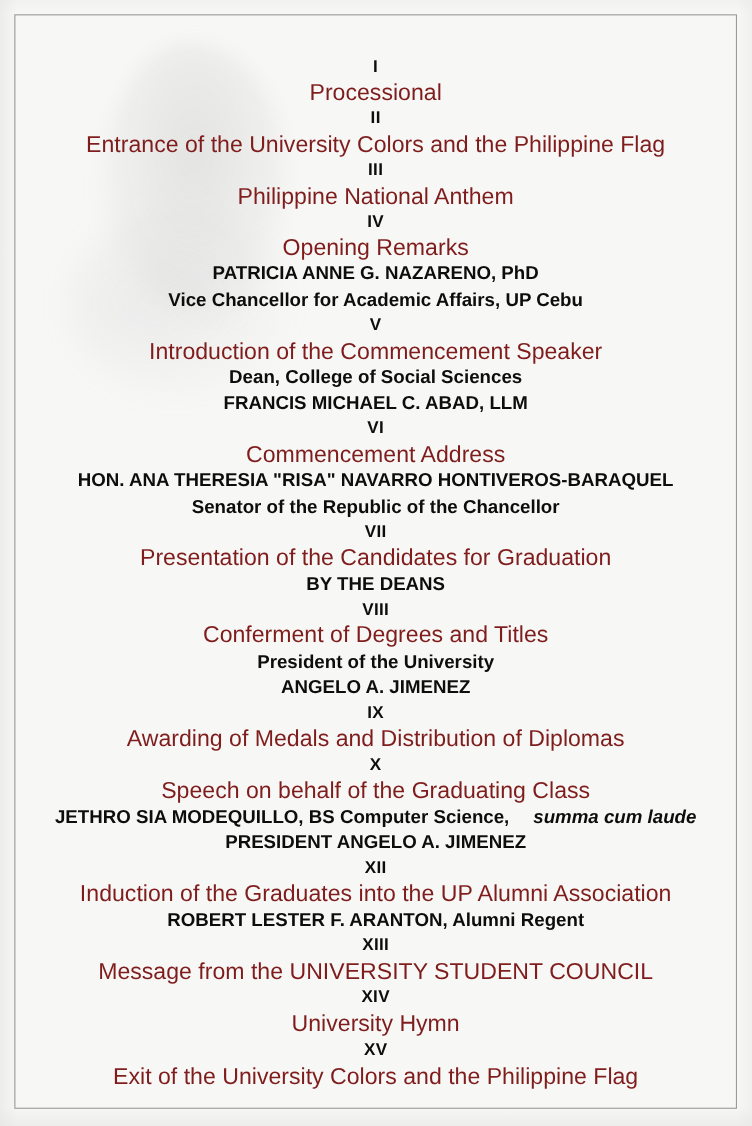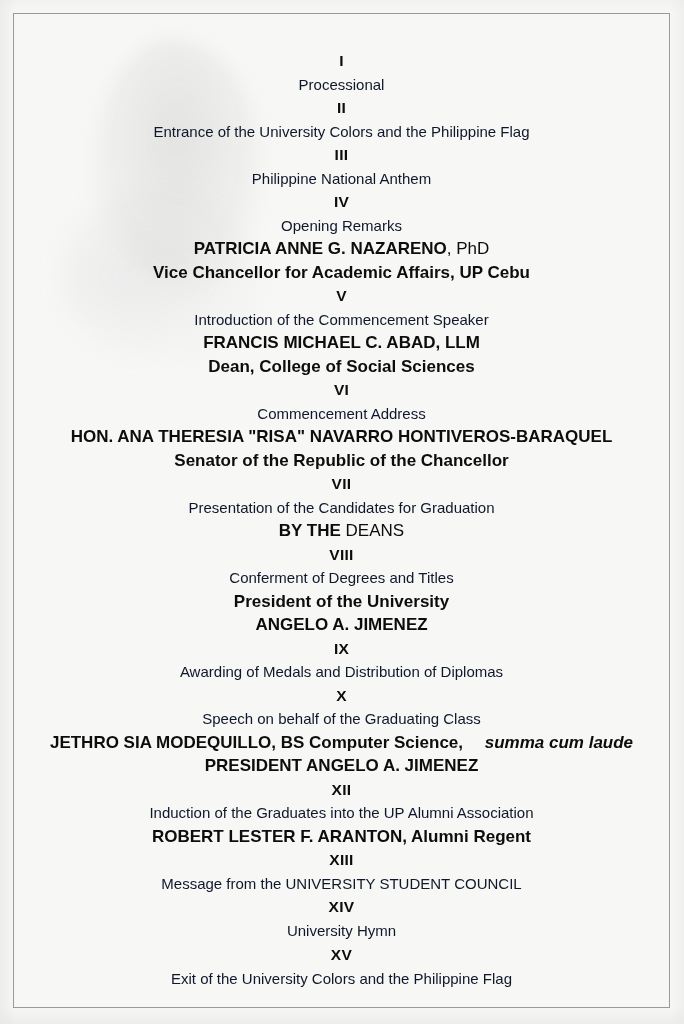--- a/index.html
+++ b/index.html
@@ -81,33 +81,33 @@
   }
 
   .numeral {
     font-size: 15.5px;
     font-weight: bold;
     line-height: 23.5px;
     letter-spacing: 0.3px;
     color: #0d0d0d;
   }
   .title {
-    font-size: 15px;
+    font-size: 21px;
     font-weight: normal;
     line-height: 23.5px;
-    color: #0f172a;
+    color: #7f1d1d;
   }
   .person {
     font-size: 17px;
     font-weight: bold;
     line-height: 23.5px;
     color: #0d0d0d;
   }
   .person .light {
-    font-weight: normal;
+    font-weight: bold;
   }
   .person .ital {
     font-style: italic;
     font-weight: bold;
     margin-left: 17px;
   }
   .gap-before {
     margin-top: 1px;
   }
 </style>
@@ -126,22 +126,22 @@
     <div class="numeral">II</div>
     <div class="title">Entrance of the University Colors and the Philippine Flag</div>
     <div class="numeral">III</div>
     <div class="title">Philippine National Anthem</div>
     <div class="numeral">IV</div>
     <div class="title">Opening Remarks</div>
     <div class="person"><span>PATRICIA ANNE G. NAZARENO</span><span class="light">, PhD</span></div>
     <div class="person">Vice Chancellor for Academic Affairs, UP Cebu</div>
     <div class="numeral">V</div>
     <div class="title">Introduction of the Commencement Speaker</div>
+    <div class="person">Dean, College of Social Sciences</div>
     <div class="person"><span>FRANCIS MICHAEL C. ABAD, LLM</span></div>
-    <div class="person">Dean, College of Social Sciences</div>
     <div class="numeral">VI</div>
     <div class="title">Commencement Address</div>
     <div class="person"><span>HON. ANA THERESIA "RISA" NAVARRO HONTIVEROS-BARAQUEL</span></div>
     <div class="person">Senator of the Republic of the Chancellor</div>
     <div class="numeral">VII</div>
     <div class="title">Presentation of the Candidates for Graduation</div>
     <div class="person"><span>BY THE </span><span class="light">DEANS</span></div>
     <div class="numeral">VIII</div>
     <div class="title">Conferment of Degrees and Titles</div>
     <div class="person">President of the University</div>

